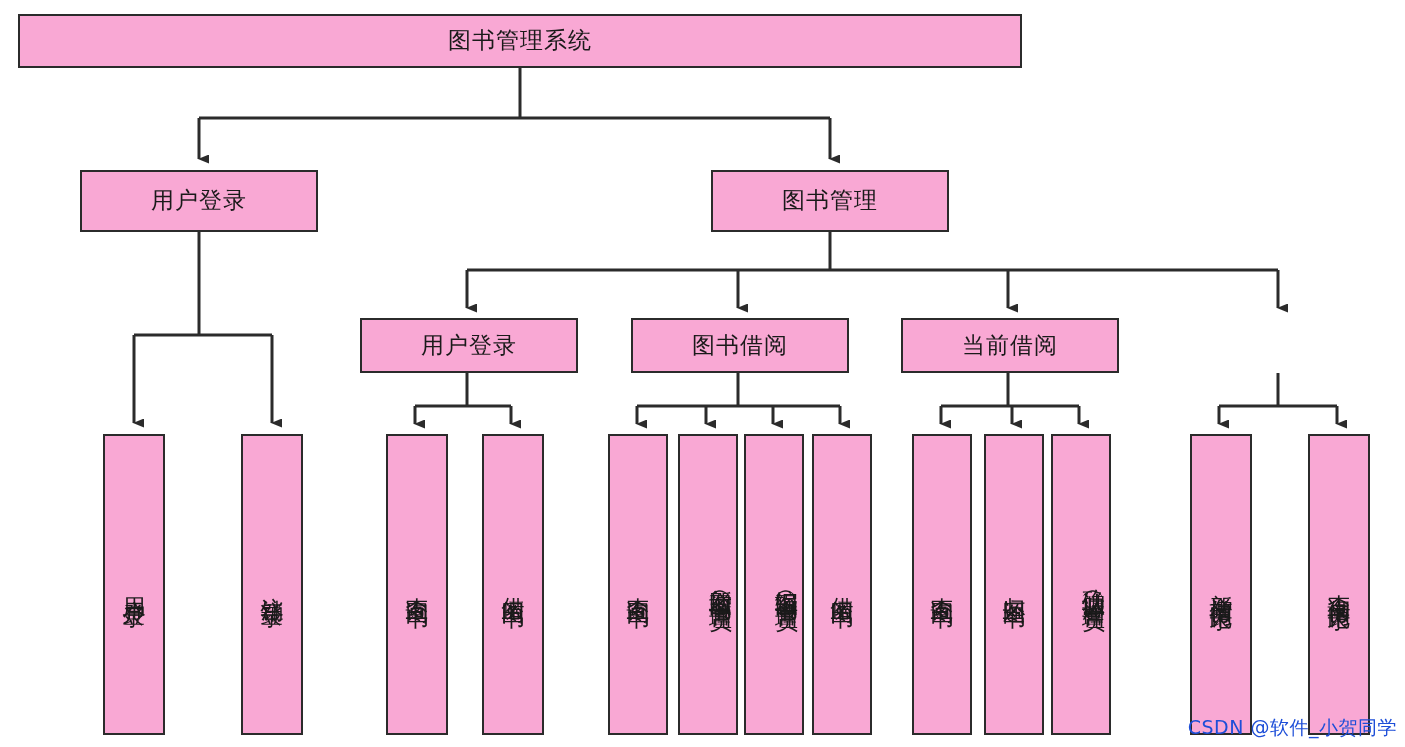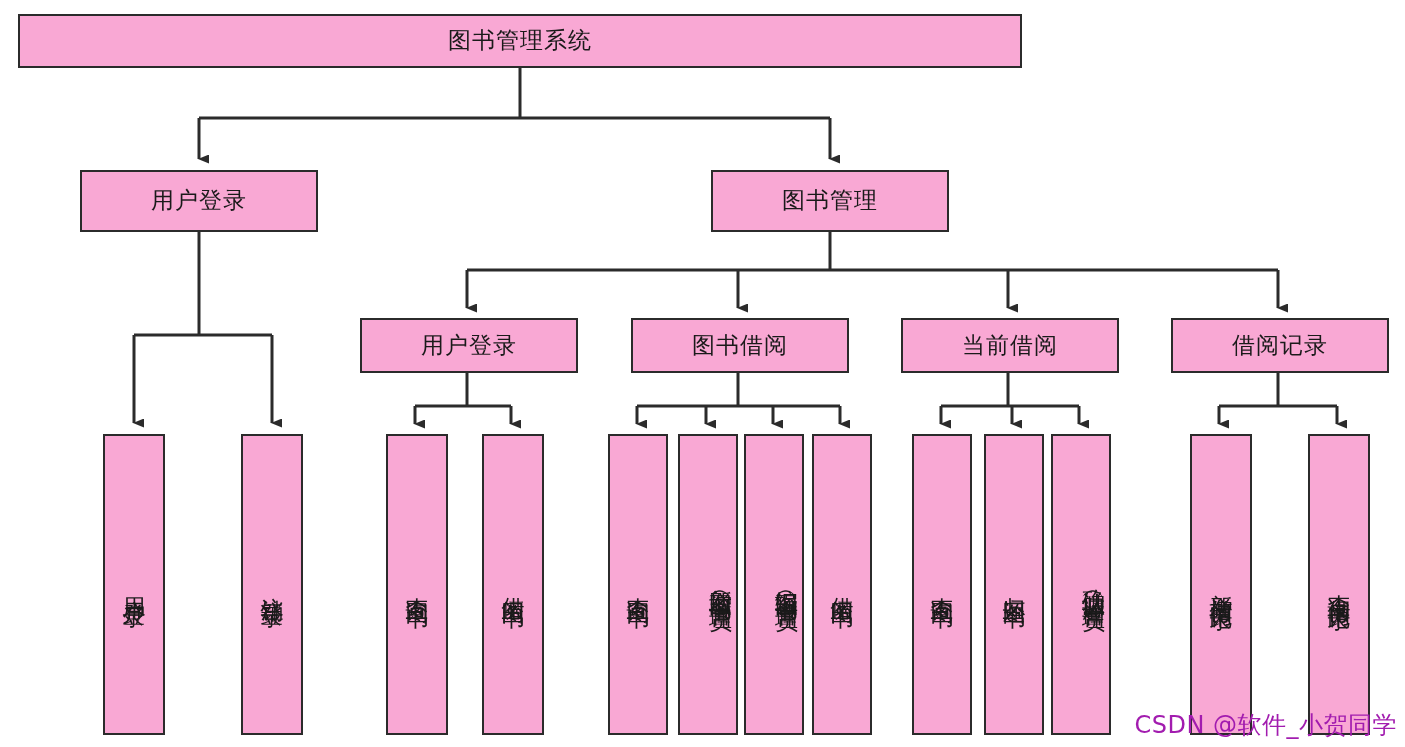--- a/index.html
+++ b/index.html
@@ -56,22 +56,22 @@
     white-space: nowrap;
   }
   .node-label {
     display: block;
     white-space: nowrap;
   }
   #watermark {
     position: absolute;
     right: 8px;
     bottom: 6px;
-    font-size: 24px;
-    color: #a21caf;
+    font-size: 19px;
+    color: #1d4ed8;
     letter-spacing: 0.5px;
     white-space: nowrap;
     pointer-events: none;
     user-select: none;
   }
 </style>
 </head>
 <body>
 
 <div id="diagram-root">
@@ -145,23 +145,20 @@
   </div>
 
   <div class="node horizontal" style="left:631px; top:318px; width:218px; height:55px;text-align:center;">
     <span class="node-label">图书借阅</span>
   </div>
 
   <div class="node horizontal" style="left:901px; top:318px; width:218px; height:55px;text-align:center;">
     <span class="node-label">当前借阅</span>
   </div>
 
-  <div class="node horizontal" style="left:1171px; top:318px; width:218px; height:55px;">
-    <span class="node-label">借阅记录</span>
-  </div>
 
   <div class="node vertical" style="left:103px; top:434px; width:62px; height:301px;">
     <span class="node-label">用户登录</span>
   </div>
 
   <div class="node vertical" style="left:241px; top:434px; width:62px; height:301px;">
     <span class="node-label">注销登录</span>
   </div>
 
   <div class="node vertical" style="left:386px; top:434px; width:62px; height:301px;">

